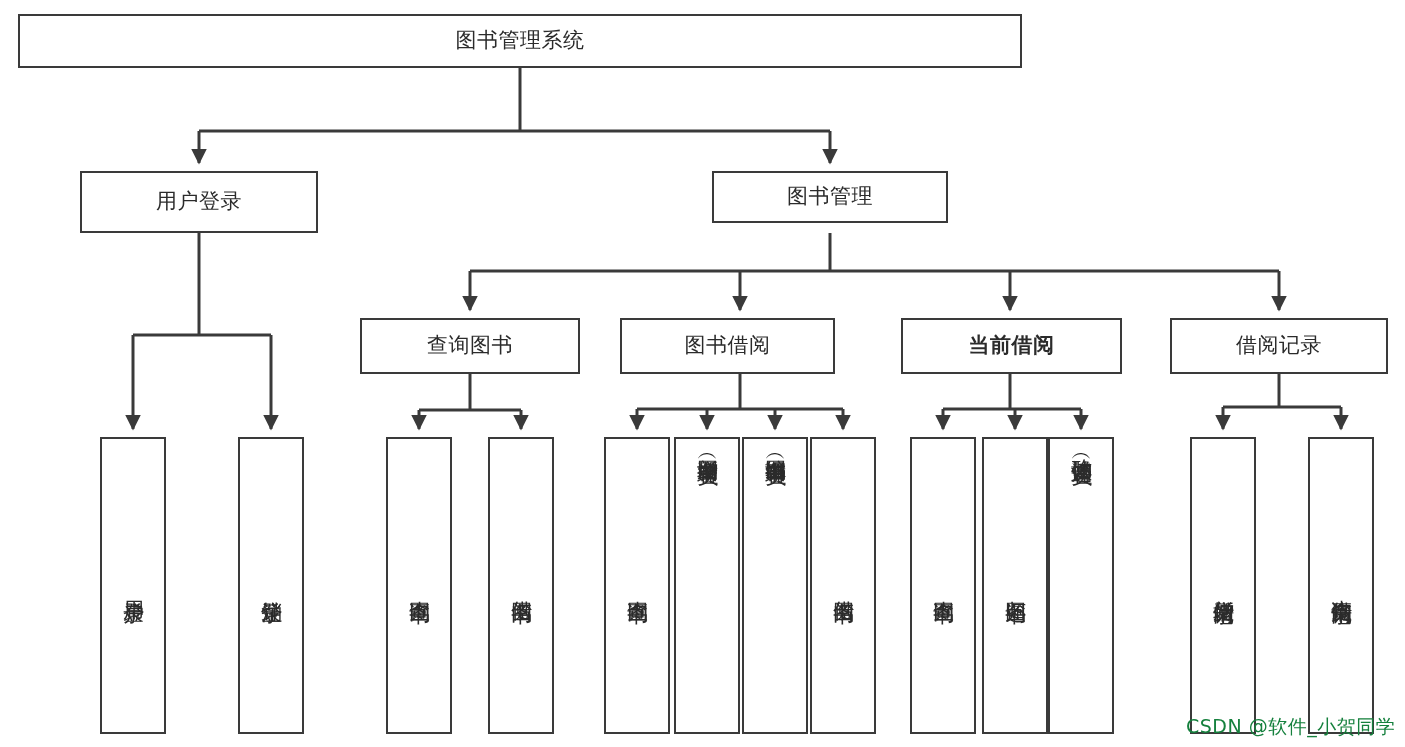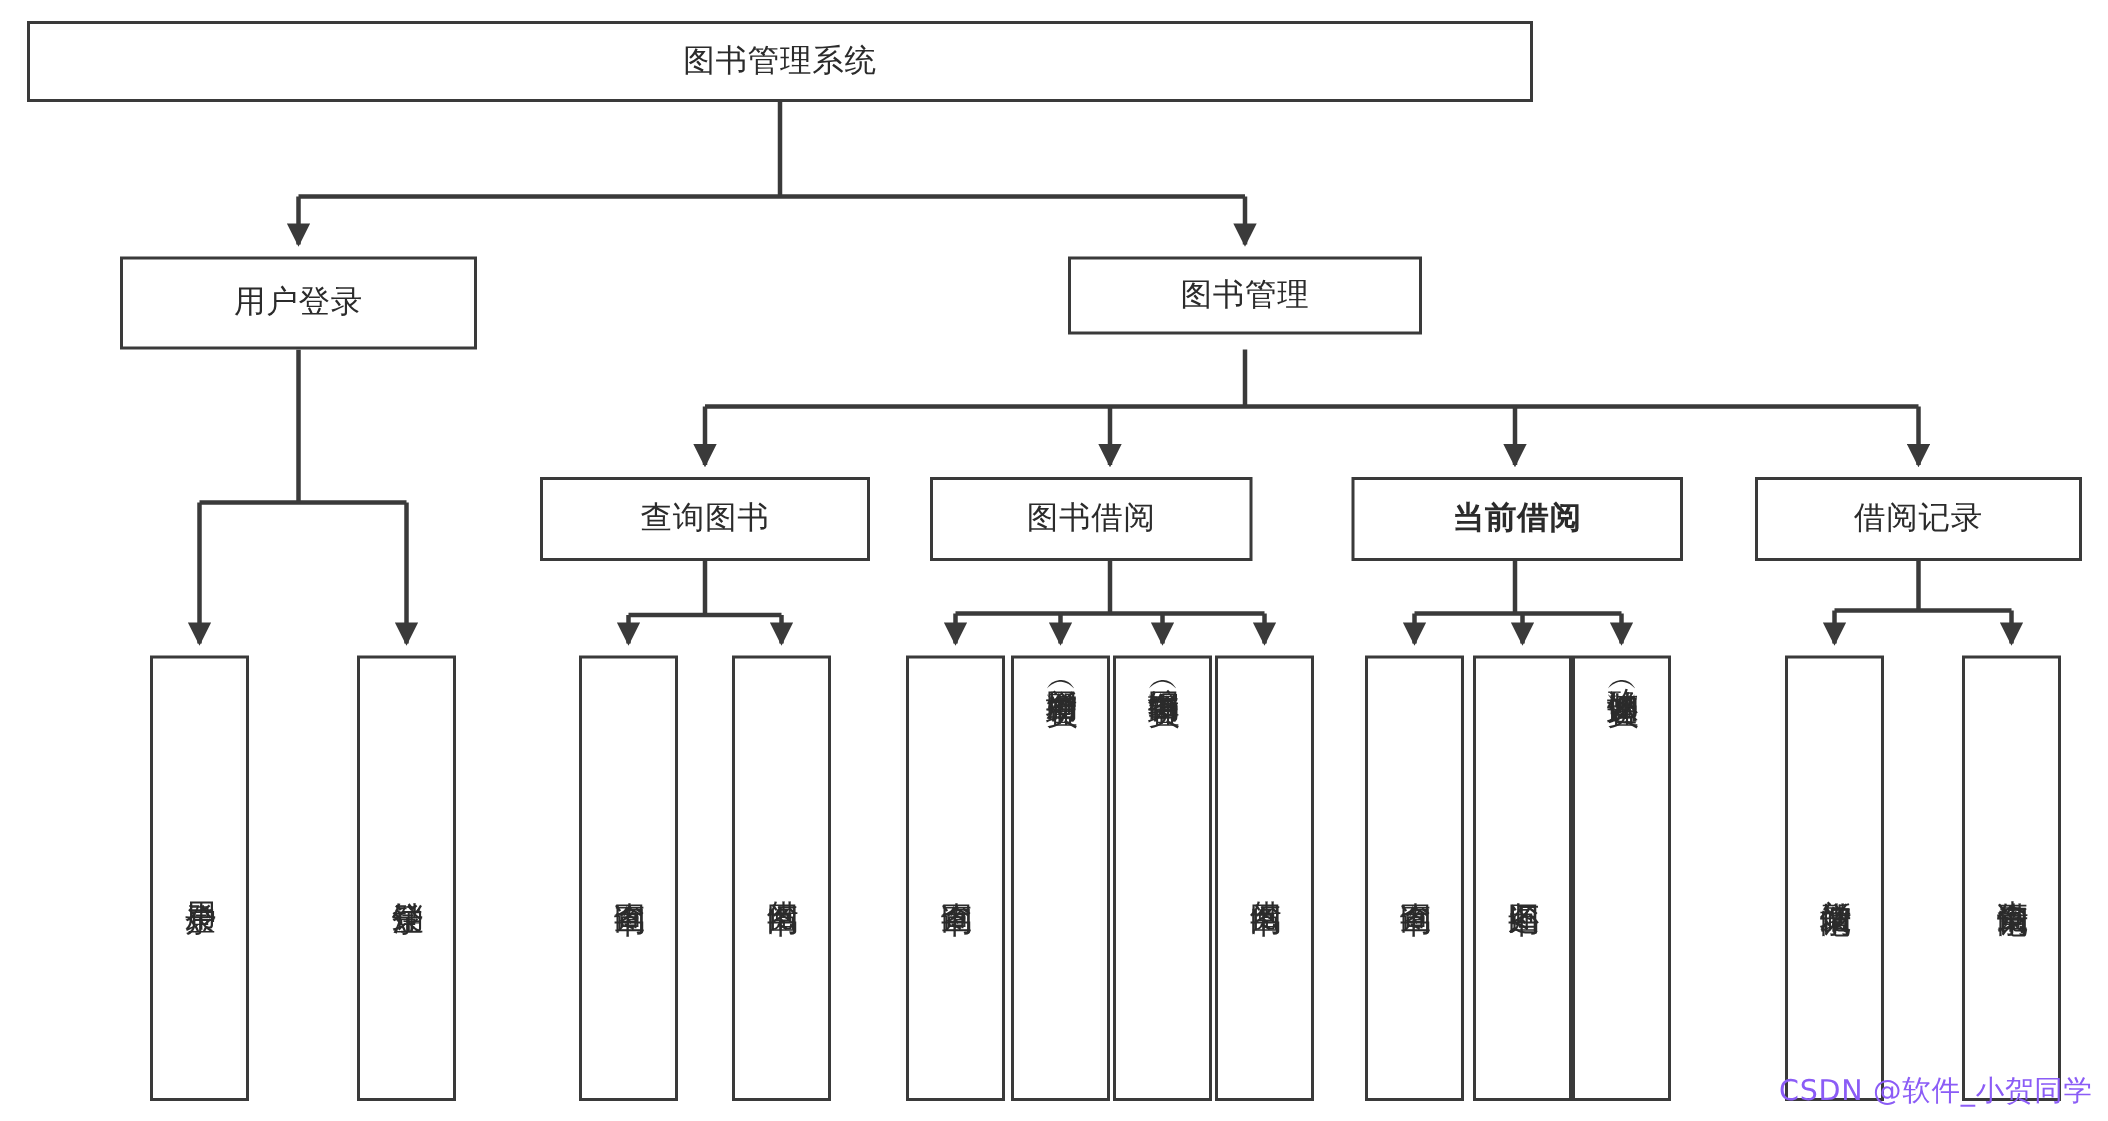--- a/index.html
+++ b/index.html
@@ -57,21 +57,21 @@
   }
   .node.v.mid {
     align-items: center;
     padding-top: 0;
   }
   .watermark {
     position: absolute;
     left: 1186px;
     top: 714px;
     font-size: 19px;
-    color: #8b5cf6;
+    color: #15803d;
     white-space: nowrap;
     letter-spacing: 0.5px;
   }
 </style>
 </head>
 <body>
 
 <div id="canvas">
 
   <svg class="edges" viewBox="0 0 1405 747" xmlns="http://www.w3.org/2000/svg">

